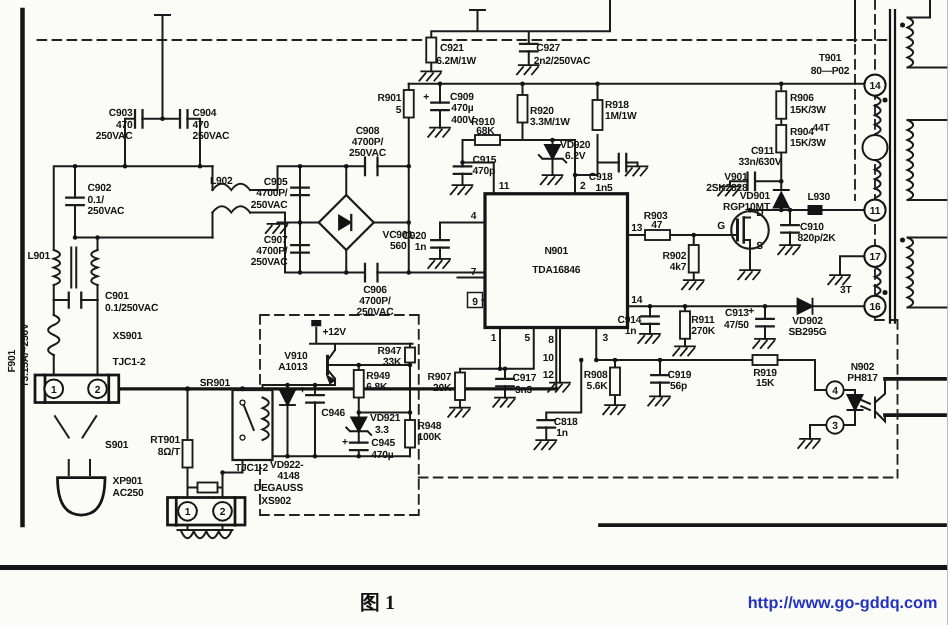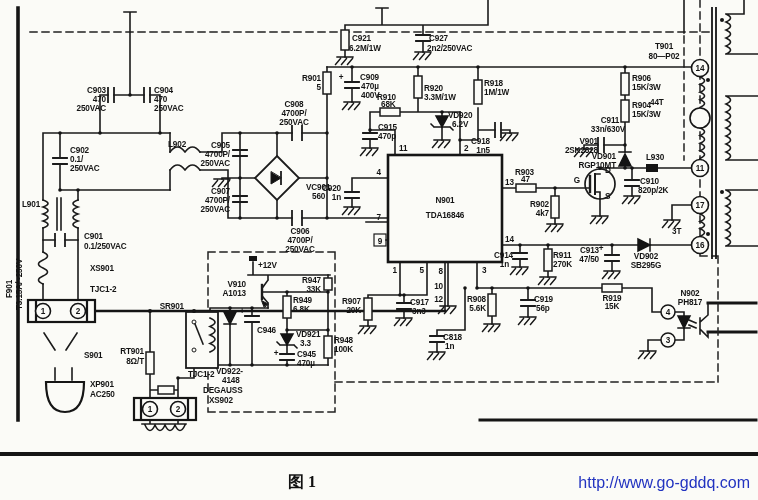--- a/index.html
+++ b/index.html
@@ -4,21 +4,21 @@
 <style>
   html,body{margin:0;padding:0;background:#888;}
   #page{position:relative;width:758px;height:500px;background:#fbfbf7;overflow:hidden;
         font-family:"Liberation Sans",sans-serif;}
   svg{position:absolute;left:0;top:0;}
   svg text{font-family:"Liberation Sans",sans-serif;font-weight:700;fill:#141414;font-size:8.2px;letter-spacing:-0.15px;}
   path,line{stroke-linecap:square}
   .caption{position:absolute;left:0;top:468px;width:100%;height:30px;color:#111;}
   .caption .fig{position:absolute;left:288px;top:4px;font-size:16px;font-weight:700;font-family:"Liberation Serif","DejaVu Serif",serif;}
   .caption .title{position:absolute;left:338px;top:4px;font-size:16px;font-weight:700;letter-spacing:2px;font-family:"Liberation Serif","DejaVu Serif",serif;}
-  .caption .url{position:absolute;right:8px;top:6px;font-size:16px;font-weight:400;color:#2233c0;font-family:"Liberation Sans",sans-serif;}
+  .caption .url{position:absolute;right:8px;top:6px;font-size:13px;font-weight:700;color:#2233c0;font-family:"Liberation Sans",sans-serif;}
   .rule{position:absolute;left:0;top:452px;width:758px;height:4px;background:#151515;}
 </style>
 </head>
 <body>
 
 <div id="page">
 <svg id="schem" width="758" height="500" viewBox="0 0 758 500">
 
   <defs>
     <g id="gnd" stroke="#161616" stroke-width="1.4" fill="none">

